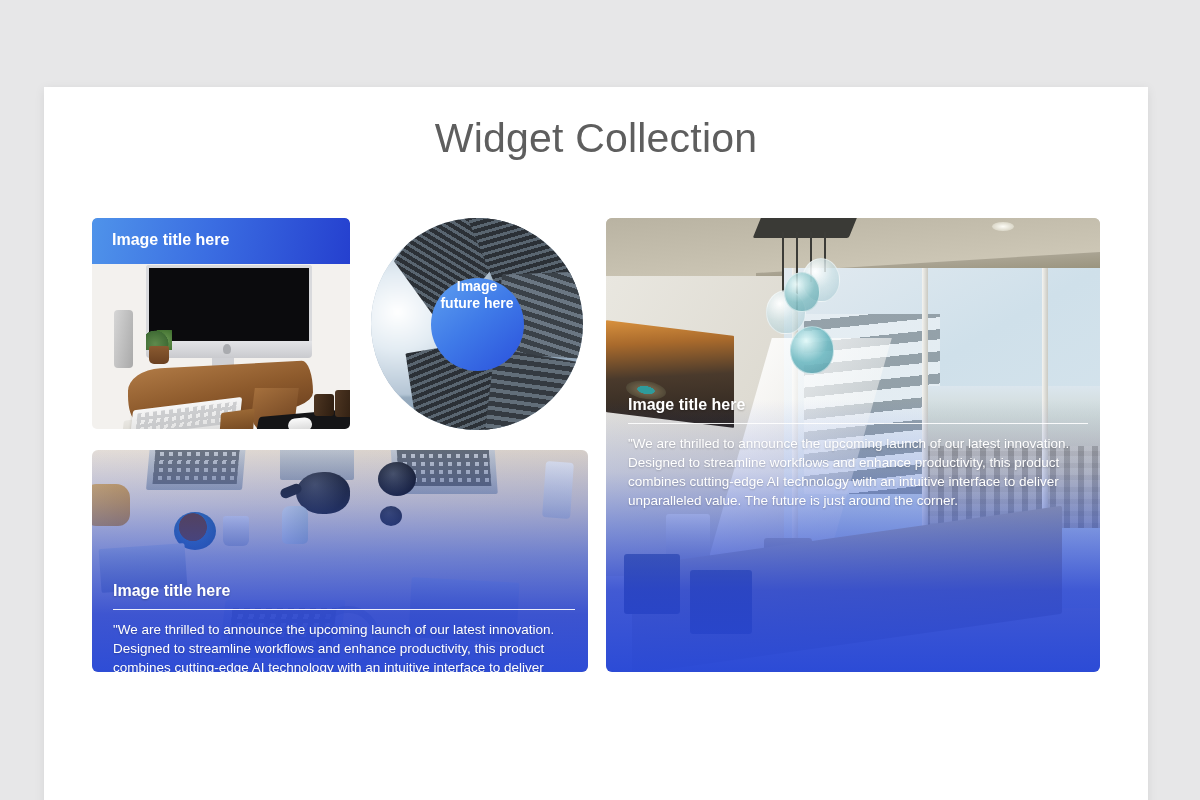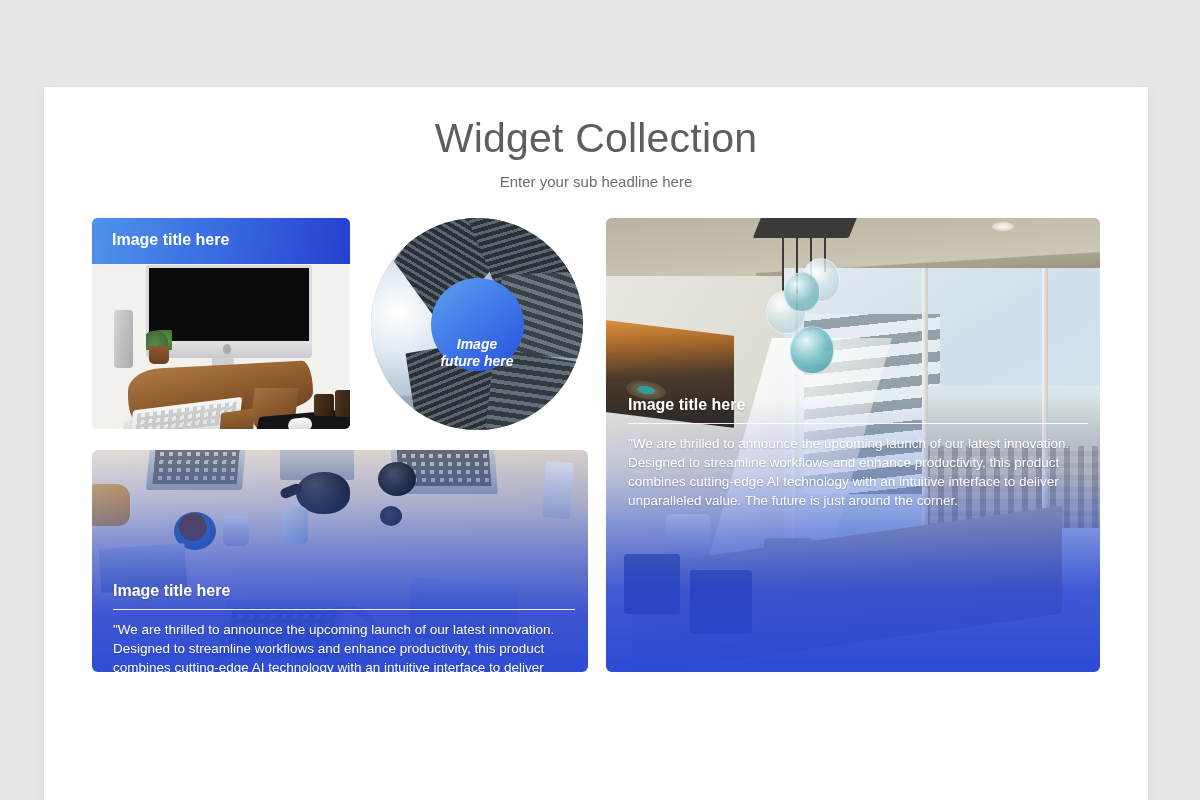--- a/index.html
+++ b/index.html
@@ -282,24 +282,23 @@
   }
   .circle-inner {
     position: absolute;
     left: 50%; top: 50%;
     width: 93px; height: 93px;
     margin-left: -46.5px;
     margin-top: -46.5px;
     border-radius: 50%;
     background: linear-gradient(140deg, #5fa0f0 0%, #3f7ae8 48%, #2a50dc 100%);
     display: flex;
-    align-items: flex-end;
+    align-items: flex-start;
     justify-content: center;
     z-index: 4;
-    font-style: italic;
   }
   .circle-inner-label {
     color: #ffffff;
     font-size: 14px;
     font-weight: bold;
     line-height: 1.25;
     text-align: center;
   }
 
   
@@ -655,21 +654,20 @@
     top: 178px;
     width: 460px;
   }
 </style>
 </head>
 <body>
 
 <div class="slide">
 
   <div class="slide-title">Widget Collection</div>
-  <div class="slide-subtitle">Enter your sub headline here</div>
 
   <div class="card-topleft">
     <div class="photo">
       <div class="speaker"></div>
       <div class="imac-screen"></div>
       <div class="imac-chin"></div>
       <div class="imac-logo"></div>
       <div class="imac-stand"></div>
       <div class="plant-leaves"></div>
       <div class="plant-pot"></div>

